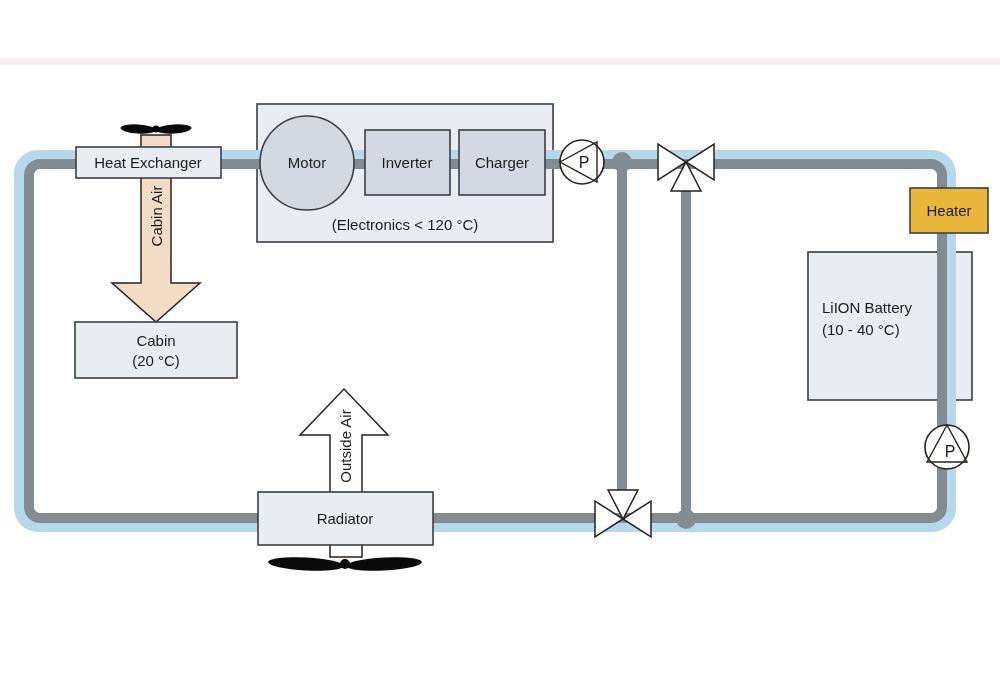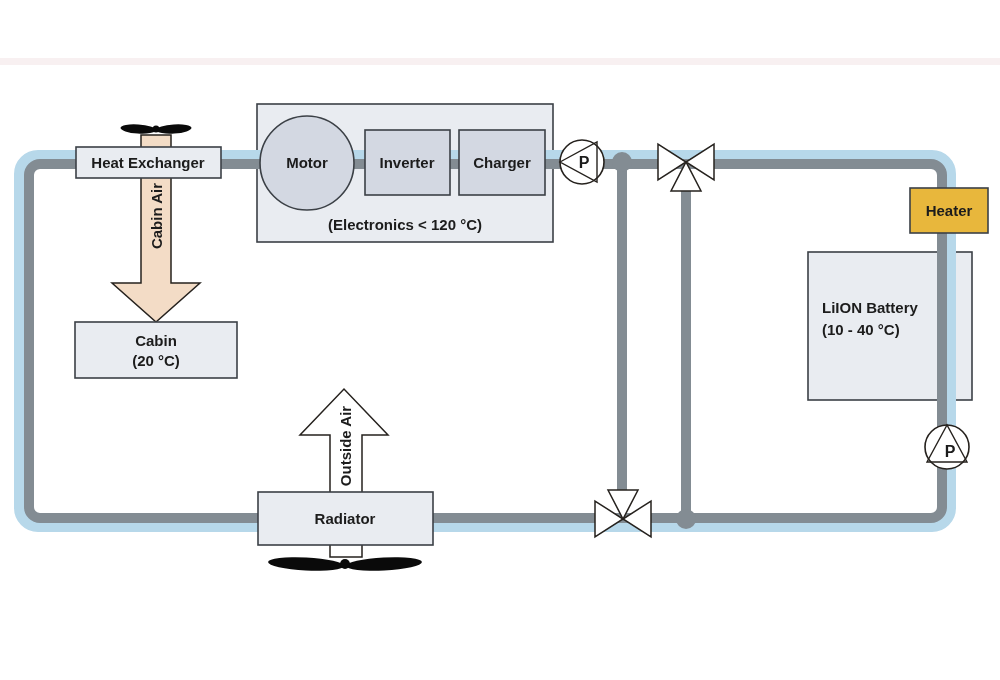--- a/index.html
+++ b/index.html
@@ -1,17 +1,17 @@
 <!DOCTYPE html>
 <html><head>
 <meta charset="utf-8">
 <style>
   html,body{margin:0;padding:0;background:#ffffff;}
   #stage{position:relative;width:1000px;height:680px;background:#ffffff;overflow:hidden;
-         font-family:"Liberation Sans", sans-serif;font-weight:bold;}
+         font-family:"Liberation Sans", sans-serif;}
   svg{position:absolute;left:0;top:0;}
   text{font-family:"Liberation Sans", sans-serif;fill:#1c1c1c;}
   .lbl{font-size:15px;}
   .plbl{font-size:16px;}
 </style>
 </head>
 <body>
 
 <div id="stage">
 <svg width="1000" height="680" viewBox="0 0 1000 680">

